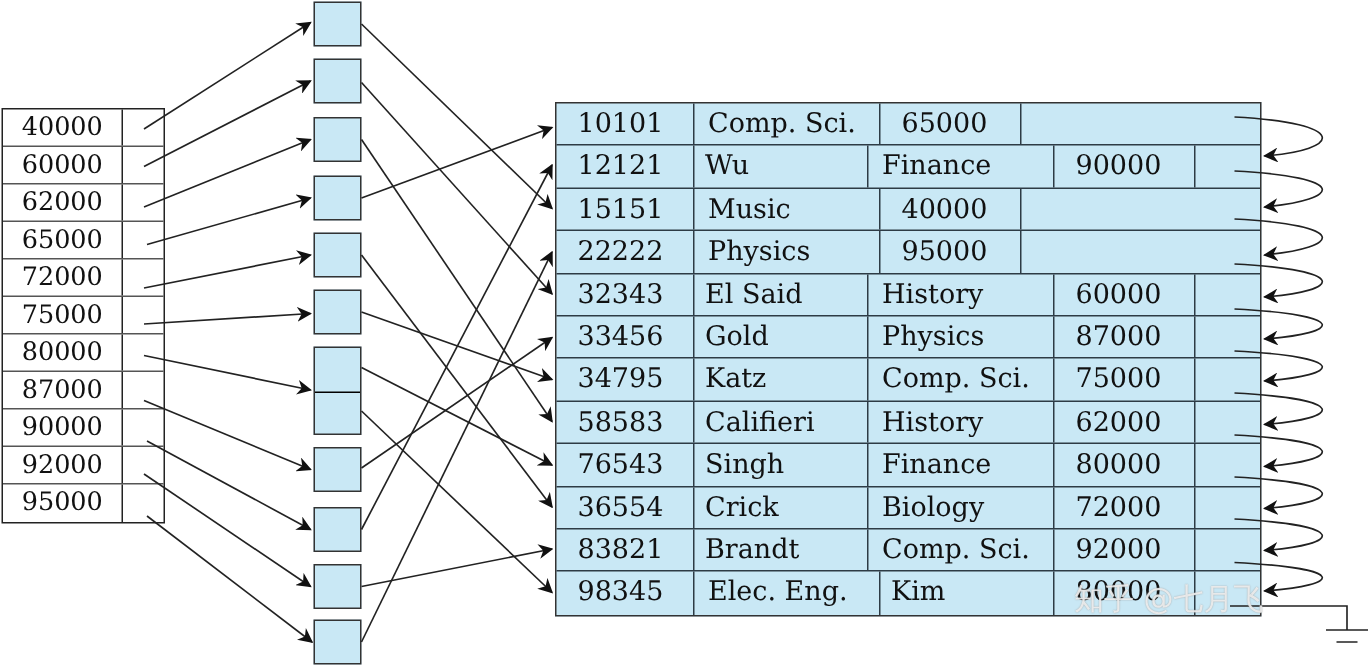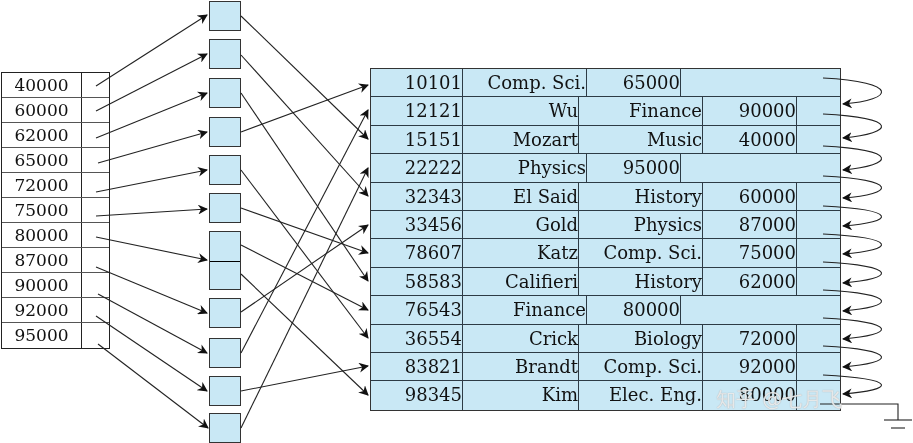--- a/index.html
+++ b/index.html
@@ -6,21 +6,21 @@
   body { width:913px; height:443px; position:relative; overflow:hidden;
          font-family:"DejaVu Serif","Liberation Serif",serif; }
   #canvas { position:absolute; left:0; top:0; width:913px; height:350px; }
   .idx { position:absolute; left:1px; top:72px; width:107px; border:1px solid #222; background:#fff; }
   .idx-row { height:25px; border-bottom:1px solid #555; display:flex; box-sizing:border-box; }
   .idx-row:last-child { border-bottom:none; }
   .idx-key { width:80px; border-right:1px solid #222; text-align:center; font-size:17px; line-height:25px; color:#111; box-sizing:border-box; }
   .idx-ptr { flex:1; }
   .bucket { position:absolute; left:209px; width:32px; background:#c9e8f5; border:1px solid #333; box-sizing:border-box; }
   .bucket-split { border-top:1px solid #000; position:absolute; left:0; right:0; }
-  .tbl { position:absolute; left:370px; top:68px; width:471px; background:#c9e8f5; border:1px solid #333; box-sizing:border-box;text-align:right; }
+  .tbl { position:absolute; left:370px; top:68px; width:471px; background:#c9e8f5; border:1px solid #333; box-sizing:border-box; }
   .tbl-row { display:flex; height:28.4px; border-bottom:1px solid #2d3b45; box-sizing:border-box; }
   .tbl-row:last-child { border-bottom:none; }
   .tbl-cell { font-size:18px; line-height:28px; color:#111; border-right:1px solid #2d3b45; box-sizing:border-box; padding-left:14px; white-space:nowrap; overflow:hidden; }
   .c-id { width:92px; }
   .c-name { width:116px; padding-left:7px; }
   .c-dept { width:124px; padding-left:9px; }
   .c-sal { width:94px; }
   .c-ptr { flex:1; border-right:none; }
   .watermark { position:absolute; left:716px; top:386px; font-family:"DejaVu Sans","Liberation Sans",sans-serif; font-size:20px; color:rgba(255,255,255,0.75); text-shadow:0 0 1px #999; }
   svg { position:absolute; left:0; top:0; }
@@ -100,21 +100,20 @@
       </div>
     <div class="tbl-row">
         <div class="tbl-cell c-id">12121</div>
         <div class="tbl-cell c-name">Wu</div>
         <div class="tbl-cell c-dept">Finance</div>
         <div class="tbl-cell c-sal">90000</div>
         <div class="tbl-cell c-ptr"></div>
       </div>
     <div class="tbl-row">
         <div class="tbl-cell c-id">15151</div>
-        <div class="tbl-cell c-name">Mozart</div>
         <div class="tbl-cell c-dept">Music</div>
         <div class="tbl-cell c-sal">40000</div>
         <div class="tbl-cell c-ptr"></div>
       </div>
     <div class="tbl-row">
         <div class="tbl-cell c-id">22222</div>
         <div class="tbl-cell c-dept">Physics</div>
         <div class="tbl-cell c-sal">95000</div>
         <div class="tbl-cell c-ptr"></div>
       </div>
@@ -126,57 +125,58 @@
         <div class="tbl-cell c-ptr"></div>
       </div>
     <div class="tbl-row">
         <div class="tbl-cell c-id">33456</div>
         <div class="tbl-cell c-name">Gold</div>
         <div class="tbl-cell c-dept">Physics</div>
         <div class="tbl-cell c-sal">87000</div>
         <div class="tbl-cell c-ptr"></div>
       </div>
     <div class="tbl-row">
-        <div class="tbl-cell c-id">78607</div>
+        <div class="tbl-cell c-id">34795</div>
         <div class="tbl-cell c-name">Katz</div>
         <div class="tbl-cell c-dept">Comp. Sci.</div>
         <div class="tbl-cell c-sal">75000</div>
         <div class="tbl-cell c-ptr"></div>
       </div>
     <div class="tbl-row">
         <div class="tbl-cell c-id">58583</div>
         <div class="tbl-cell c-name">Califieri</div>
         <div class="tbl-cell c-dept">History</div>
         <div class="tbl-cell c-sal">62000</div>
         <div class="tbl-cell c-ptr"></div>
       </div>
     <div class="tbl-row">
         <div class="tbl-cell c-id">76543</div>
+        <div class="tbl-cell c-name">Singh</div>
         <div class="tbl-cell c-dept">Finance</div>
         <div class="tbl-cell c-sal">80000</div>
         <div class="tbl-cell c-ptr"></div>
       </div>
     <div class="tbl-row">
         <div class="tbl-cell c-id">36554</div>
         <div class="tbl-cell c-name">Crick</div>
         <div class="tbl-cell c-dept">Biology</div>
         <div class="tbl-cell c-sal">72000</div>
         <div class="tbl-cell c-ptr"></div>
       </div>
     <div class="tbl-row">
         <div class="tbl-cell c-id">83821</div>
         <div class="tbl-cell c-name">Brandt</div>
         <div class="tbl-cell c-dept">Comp. Sci.</div>
         <div class="tbl-cell c-sal">92000</div>
         <div class="tbl-cell c-ptr"></div>
       </div>
     <div class="tbl-row">
         <div class="tbl-cell c-id">98345</div>
+        <div class="tbl-cell c-dept">Elec. Eng.</div>
         <div class="tbl-cell c-name">Kim</div>
-        <div class="tbl-cell c-dept">Elec. Eng.</div>
         <div class="tbl-cell c-sal">80000</div>
         <div class="tbl-cell c-ptr"></div>
       </div>
   </div>
 
   <svg width="913" height="443">
     <defs>
       <marker id="ah" viewBox="0 0 10 10" refX="9" refY="5" markerWidth="9" markerHeight="9" orient="auto">
         <path d="M0,0 L10,5 L0,10 L3,5 z" fill="#111"></path>
       </marker>

